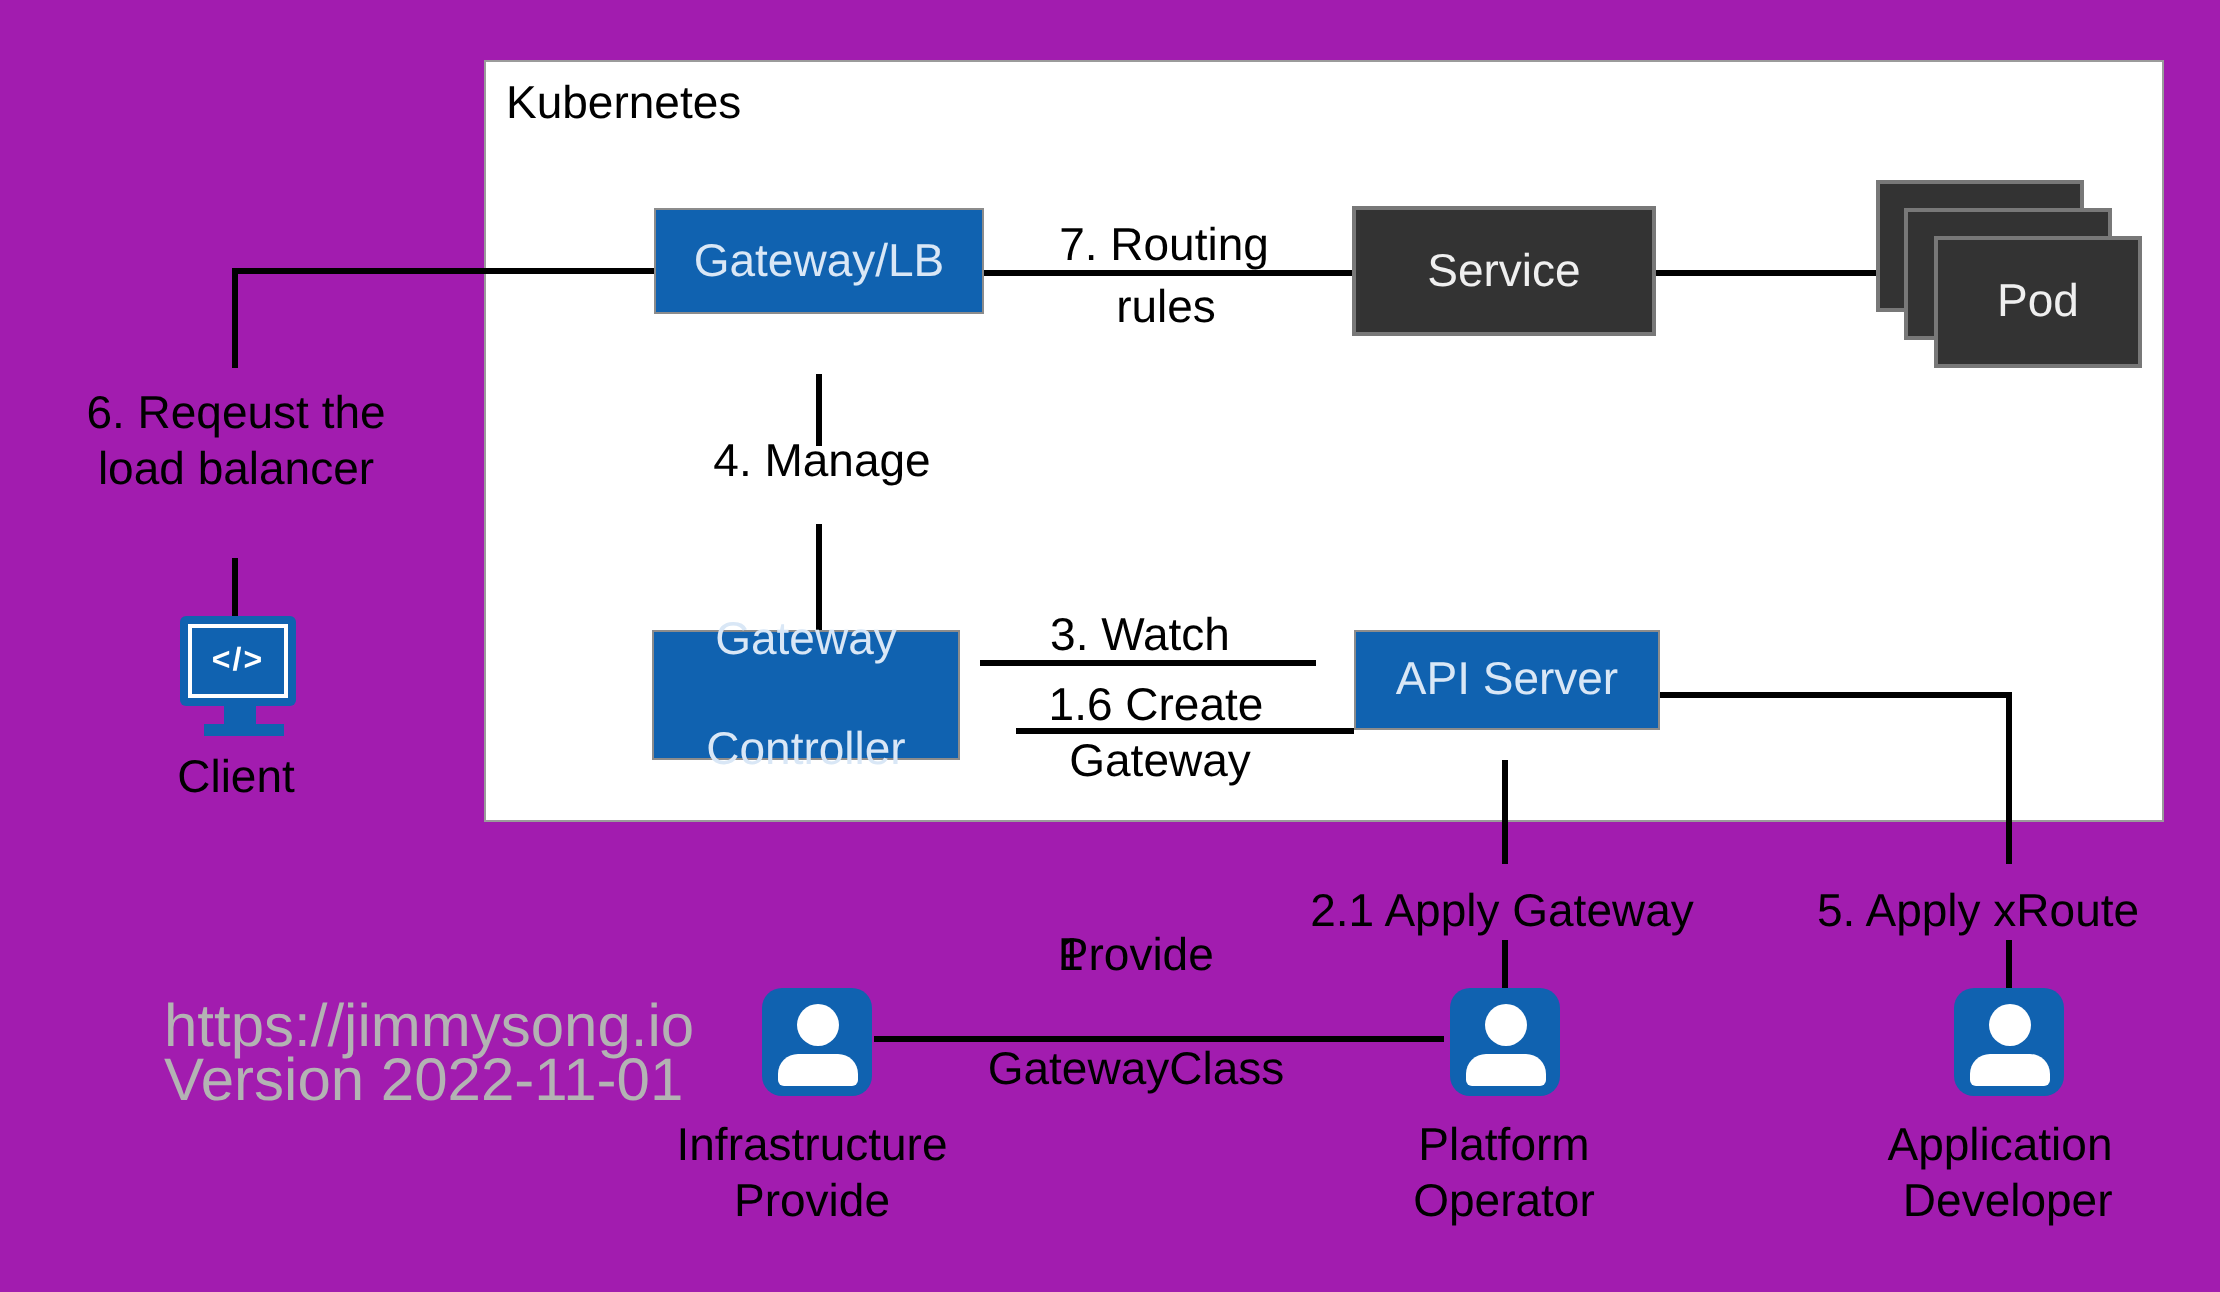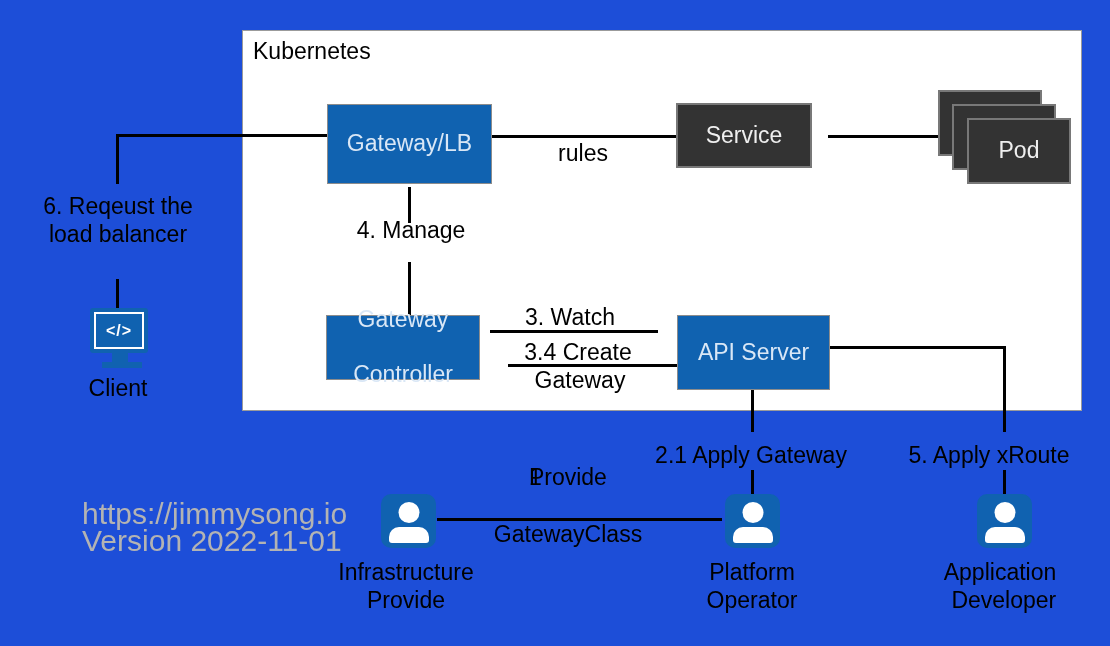--- a/index.html
+++ b/index.html
@@ -1,21 +1,21 @@
 <!DOCTYPE html>
 <html><head>
 <meta charset="utf-8">
 <style>
   * { margin: 0; padding: 0; box-sizing: border-box; }
   html, body { background: #ffffff; }
   .canvas {
     position: relative;
     width: 1110px;
     height: 646px;
-    background: #1d4ed8;
+    background: #a21caf;
     font-family: "Liberation Sans", sans-serif;
     color: #000000;
     overflow: hidden;
   }
   .boundary {
     position: absolute;
     left: 242px; top: 30px;
     width: 840px; height: 381px;
     border: 1px solid #9b9b9b;
     background: #ffffff;
@@ -153,50 +153,51 @@
 
   <div class="hline" style="left:830px; top:346px; width:176px;"></div>
   <div class="vline" style="left:1003px; top:346px; height:86px;"></div>
   <div class="vline" style="left:1003px; top:470px; height:25px;"></div>
 
   <div class="vline" style="left:751px; top:380px; height:52px;"></div>
   <div class="vline" style="left:751px; top:470px; height:25px;"></div>
 
   <div class="hline" style="left:437px; top:518px; width:285px;"></div>
 
-  <div class="node blue" style="left:327px; top:104px; width:165px; height:80px;">
+  <div class="node blue" style="left:327px; top:104px; width:165px; height:53px;">
     <span>Gateway/LB</span>
   </div>
 
-  <div class="node dark" style="left:676px; top:103px; width:136px; height:65px;">
+  <div class="node dark" style="left:676px; top:103px; width:152px; height:65px;">
     <span>Service</span>
   </div>
 
   <div class="node dark" style="left:938px; top:90px; width:104px; height:66px;"></div>
   <div class="node dark" style="left:952px; top:104px; width:104px; height:66px;"></div>
   <div class="node dark" style="left:967px; top:118px; width:104px; height:66px;">
     <span>Pod</span>
   </div>
 
   <div class="node blue" style="left:326px; top:315px; width:154px; height:65px;">
     <span><span>Gateway</span><br>
     <span>Controller</span></span>
   </div>
 
-  <div class="node blue" style="left:677px; top:315px; width:153px; height:75px;">
+  <div class="node blue" style="left:677px; top:315px; width:153px; height:50px;">
     <span>API Server</span>
   </div>
 
+  <div class="elabel" style="left:582px; top:108px;">7. Routing</div>
   <div class="elabel" style="left:583px; top:139px;">rules</div>
 
   <div class="elabel" style="left:411px; top:216px;">4. Manage</div>
 
   <div class="elabel" style="left:570px; top:303px;">3. Watch</div>
 
-  <div class="elabel" style="left:578px; top:338px;">3.4 Create</div>
+  <div class="elabel" style="left:578px; top:338px;">1.6 Create</div>
   <div class="elabel" style="left:580px; top:366px;">Gateway</div>
 
   <div class="elabel" style="left:118px; top:192px;">
     <div>6. Reqeust the</div>
     <div>load balancer</div>
   </div>
 
   <div class="elabel" style="left:751px; top:441px;">2.1 Apply Gateway</div>
 
   <div class="elabel" style="left:989px; top:441px;">5. Apply xRoute</div>

